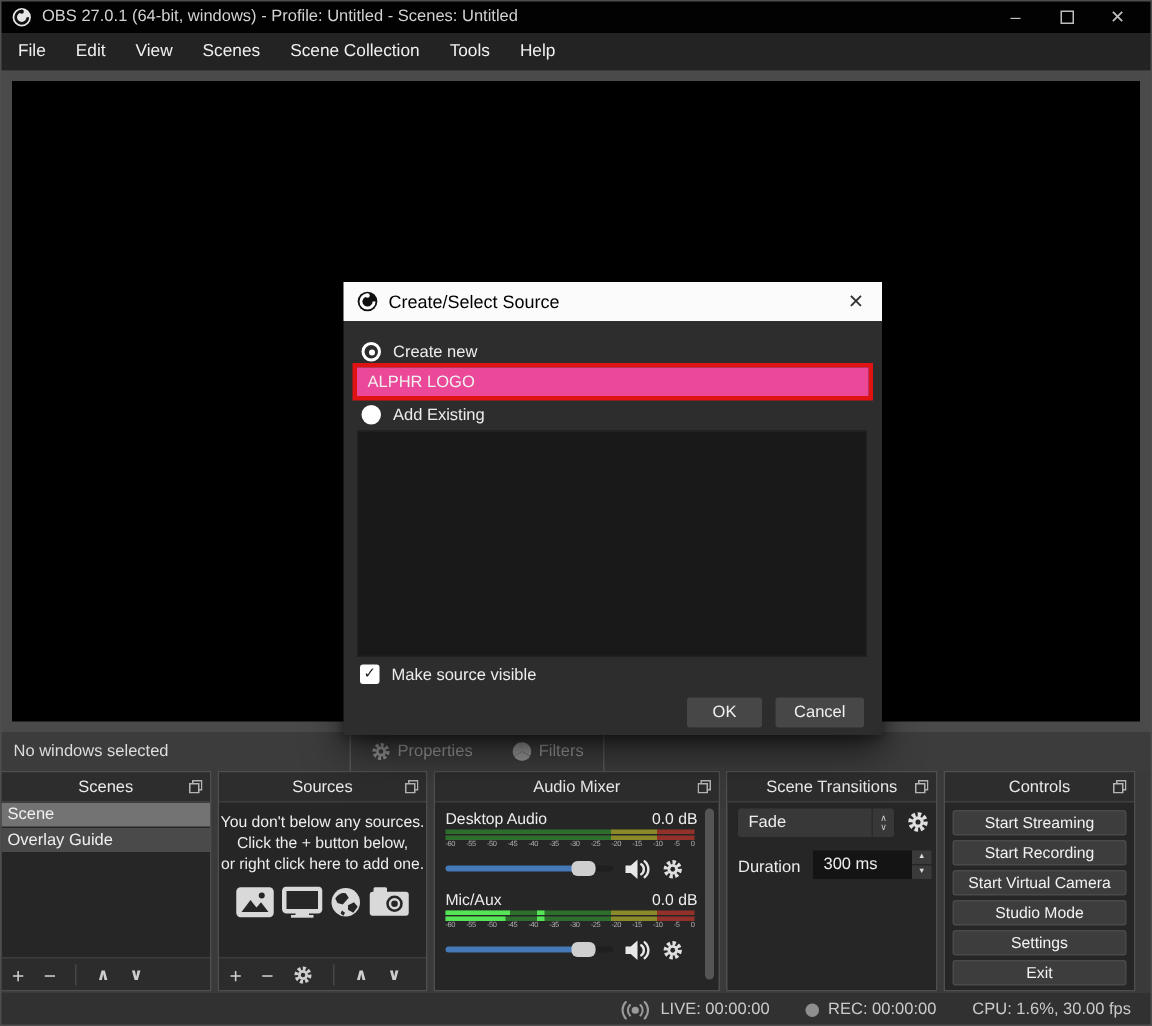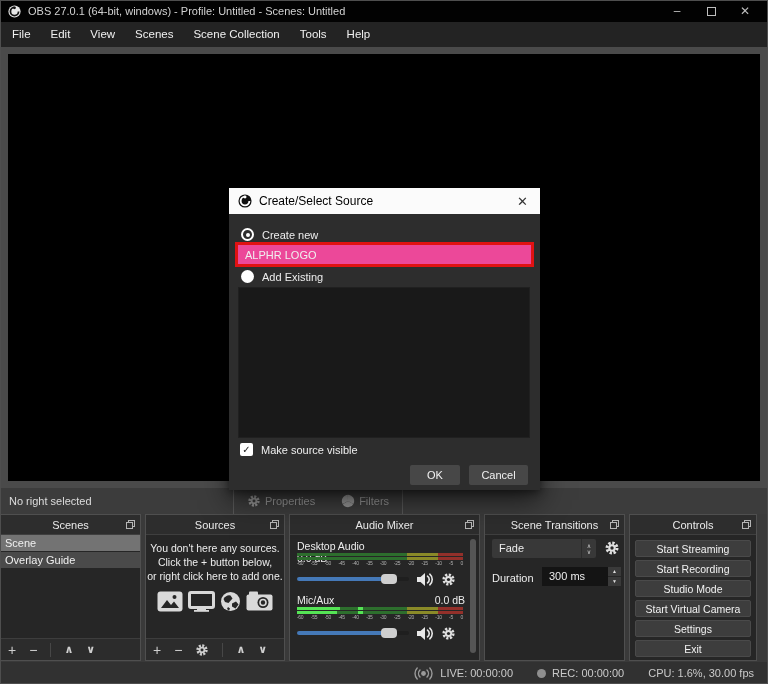--- a/index.html
+++ b/index.html
@@ -74,21 +74,21 @@
   .p-controls { left:629px; width:128px;text-align:right; }
   .ctl-body { display:flex; flex-direction:column; gap:3px; padding:5px 5px 4px; }
   .ctl-btn { height:17px; background:#3d3d3d; border:1px solid #4a4a4a; border-radius:2px; color:#f2f2f2; font-size:10.5px; display:flex; align-items:center; justify-content:center; }
 
   
   .statusbar { left:0; top:662px; width:768px; height:22px; background:#313131; display:flex; align-items:center; justify-content:flex-end; gap:24px; padding-right:14px; color:#cacaca; font-size:11px; }
   .sb-group { display:flex; align-items:center; gap:6px; }
   .rec-dot { width:9px; height:9px; border-radius:50%; background:#8f8f8f; display:inline-block; }
 
   
-  .dialog { left:229px; top:188px; width:311px; height:302px; z-index:20; box-shadow:0 10px 26px rgba(0,0,0,0.6), 0 2px 8px rgba(0,0,0,0.45); }
+  .dialog { left:229px; top:188px; width:359px; height:302px; z-index:20; box-shadow:0 10px 26px rgba(0,0,0,0.6), 0 2px 8px rgba(0,0,0,0.45); }
   .dlg-title { height:26px; background:#fbfbfb; display:flex; align-items:center; padding:0 9px; }
   .dlg-title .txt { margin-left:7px; font-size:12px; color:#000; }
   .dlg-close { margin-left:auto; color:#333; font-size:13px; padding:0 3px; }
   .dlg-body { position:relative; height:276px; background:#2d2d2d; }
   .radio-row { position:absolute; left:12px; display:flex; align-items:center; gap:8px; font-size:11px; color:#ededed; }
   .radio-sel { width:13px; height:13px; border-radius:50%; border:2px solid #ffffff; background:#2d2d2d; position:relative; }
   .radio-sel::after { content:""; position:absolute; left:2.5px; top:2.5px; width:4px; height:4px; border-radius:50%; background:#ffffff; }
   .radio-unsel { width:13px; height:13px; border-radius:50%; background:#ffffff; }
   .input-wrap { position:absolute; left:6px; right:6px; top:28px; border:3px solid #e01212; }
   .input-wrap input { display:block; width:100%; height:19px; background:#ec4899; border:0; outline:none; color:#f0f0f0; font-size:11px; padding-left:7px; font-family:"Liberation Sans","DejaVu Sans",sans-serif; }
@@ -132,21 +132,21 @@
   <span class="menu-item">Scene Collection</span>
   <span class="menu-item">Tools</span>
   <span class="menu-item">Help</span>
 </div>
 
 <div class="abs workspace">
   <div class="abs canvas"></div>
 </div>
 
 <div class="abs statusrow">
-  <span class="no-source">No right selected</span>
+  <span class="no-source">No windows selected</span>
   <div class="pf-group">
     <span class="pf-btn">
       <span>
         <svg class="gear" width="14" height="14" viewBox="0 0 16 16">
           <circle cx="8" cy="8" r="5" fill="none" stroke="#969696" stroke-width="3" stroke-dasharray="2.3 1.57"></circle>
           <circle cx="8" cy="8" r="3.8" fill="#969696"></circle>
           <circle class="hole" cx="8" cy="8" r="1.7" fill="#3c3c3c"></circle>
         </svg>
       </span>
       <span>Properties</span>
@@ -191,21 +191,21 @@
   <div class="panel-header">
     <span class="panel-title">Sources</span>
     <span class="float-icon">
       <svg width="9" height="9" viewBox="0 0 9 9">
           <rect x="2.5" y="0.5" width="6" height="6" fill="none" stroke="#b5b5b5"></rect>
           <rect x="0.5" y="2.5" width="6" height="6" fill="#2d2d2d" stroke="#b5b5b5"></rect>
         </svg>
     </span>
   </div>
   <div class="src-empty">
-    <div>You don't here any sources.</div>
+    <div>You don't below any sources.</div>
     <div>Click the + button below,</div>
     <div>or right click here to add one.</div>
   </div>
   <div class="src-icons">
     <span>
       <svg width="26" height="21" viewBox="0 0 26 21">
           <rect x="0.5" y="0.5" width="25" height="20" rx="3" fill="#d9d9d9"></rect>
           <path d="M4 17 l6-8 4 5 3-3.5 5 6.5 z" fill="#262626"></path>
           <circle cx="17.5" cy="6" r="2" fill="#262626"></circle>
         </svg>
@@ -254,21 +254,21 @@
   <div class="panel-header">
     <span class="panel-title">Audio Mixer</span>
     <span class="float-icon">
       <svg width="9" height="9" viewBox="0 0 9 9">
           <rect x="2.5" y="0.5" width="6" height="6" fill="none" stroke="#b5b5b5"></rect>
           <rect x="0.5" y="2.5" width="6" height="6" fill="#2d2d2d" stroke="#b5b5b5"></rect>
         </svg>
     </span>
   </div>
 
-  <div class="mix-label" style="top:25px;flex-direction:column;">
+  <div class="mix-label" style="top:25px;">
     <span>Desktop Audio</span>
     <span>0.0 dB</span>
   </div>
   <div class="meter" style="top:38px;">
     <div class="ch"></div>
     <div class="ch"></div>
   </div>
   <div class="tickrow" style="top:45px;">
     <span>-60</span>
       <span>-55</span>
@@ -395,22 +395,22 @@
     <span class="float-icon">
       <svg width="9" height="9" viewBox="0 0 9 9">
           <rect x="2.5" y="0.5" width="6" height="6" fill="none" stroke="#b5b5b5"></rect>
           <rect x="0.5" y="2.5" width="6" height="6" fill="#2d2d2d" stroke="#b5b5b5"></rect>
         </svg>
     </span>
   </div>
   <div class="ctl-body">
     <div class="ctl-btn">Start Streaming</div>
     <div class="ctl-btn">Start Recording</div>
+    <div class="ctl-btn">Start Virtual Camera</div>
     <div class="ctl-btn">Studio Mode</div>
-    <div class="ctl-btn">Start Virtual Camera</div>
     <div class="ctl-btn">Settings</div>
     <div class="ctl-btn">Exit</div>
   </div>
 </div>
 
 <div class="abs statusbar">
   <span class="sb-group">
     <span>
       <svg width="21" height="13" viewBox="0 0 21 13">
         <circle cx="10.5" cy="6.5" r="2.4" fill="#9a9a9a"></circle>

